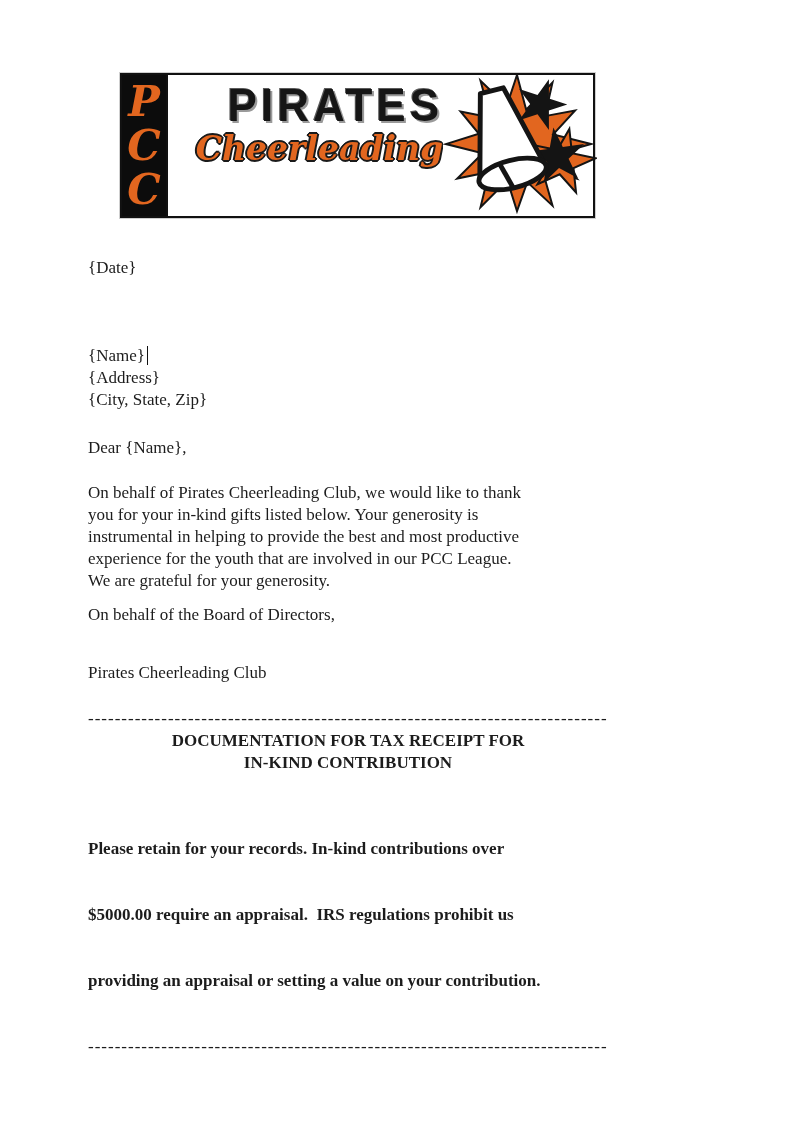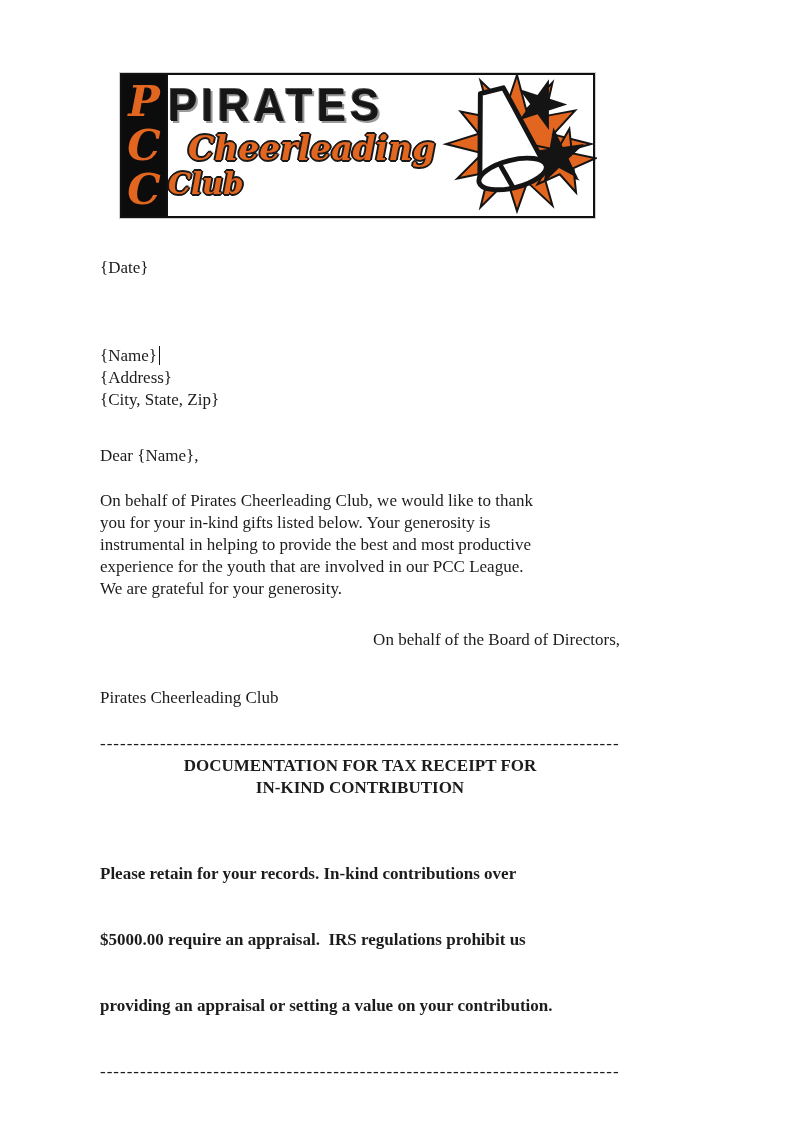--- a/index.html
+++ b/index.html
@@ -37,21 +37,21 @@
   .logo-left span {
     font-family: "DejaVu Serif", serif;
     font-style: italic;
     font-weight: bold;
     font-size: 42px;
     line-height: 44px;
     color: #e2661f;
   }
   .logo-center {
     flex: 1;
-    text-align: left;
+    text-align: right;
     padding-top: 4px;
     overflow: hidden;
   }
   .logo-title {
     font-family: "Liberation Sans", sans-serif;
     font-weight: bold;
     font-size: 44px;
     line-height: 52px;
     letter-spacing: 4px;
     color: #161616;
@@ -70,32 +70,32 @@
   .logo-sub2 { font-size: 29px; line-height: 34px; margin-top: -2px; }
   .logo-art {
     width: 150px;
     position: relative;
   }
   .logo-art svg { position: absolute; left: -6px; top: -2px; }
 
   
   .content {
     position: absolute;
-    left: 100px;
+    left: 88px;
     top: 257px;
     width: 520px;
     font-size: 17px;
     line-height: 22px;
   }
   .content div { min-height: 22px; }
   .addr-block { margin-top: 66px; }
-  .salutation { margin-top: 34px; }
+  .salutation { margin-top: 26px; }
   .body-para  { margin-top: 23px; }
   .grateful   { }
-  .board      { margin-top: 29px; text-align: right; }
+  .board      { margin-top: 12px; }
   .signature  { margin-top: 36px; }
   .divider {
     margin-top: 24px;
     white-space: nowrap;
     overflow: hidden;
     letter-spacing: 1px;
     color: #1c1c1c;
   }
   .divider2 { margin-top: 0; }
   .rx-heading {
@@ -124,21 +124,20 @@
 
   <div class="logo">
     <div class="logo-left">
       <span>P</span>
       <span>C</span>
       <span>C</span>
     </div>
     <div class="logo-center">
       <div class="logo-title">PIRATES</div>
       <div class="logo-script logo-sub1">Cheerleading</div>
-      <div class="logo-script logo-sub2">Club</div>
     </div>
     <div class="logo-art">
       <svg width="160" height="148" viewBox="0 0 160 150" xmlns="http://www.w3.org/2000/svg">
 
         <polygon fill="#e2661f" stroke="#141414" stroke-width="2" points="155,72 116.7,62.2 138.9,38 108.3,43.7 116,9.6 89.3,37.2 80,2 69.6,33.4 43,7.9 53.1,45.1 22.8,39 41.4,61.6 8,72 45.2,81.3 19.4,107 51.7,100.3 43,136.1 70.2,108.7 80,140 90.4,110.6 116,134.4 105.5,97.5 140.6,107 118.6,82.4"></polygon>
 
         <polygon fill="#141414" transform="translate(104,32) rotate(18) scale(27)" points="0,-1 0.225,-0.309 0.951,-0.309 0.363,0.118 0.588,0.809 0,0.382 -0.588,0.809 -0.363,0.118 -0.951,-0.309 -0.225,-0.309"></polygon>
 
         <polygon fill="#e2661f" stroke="#141414" stroke-width="0.06" transform="translate(126,90) rotate(12) scale(34)" points="0,-1 0.225,-0.309 0.951,-0.309 0.363,0.118 0.588,0.809 0,0.382 -0.588,0.809 -0.363,0.118 -0.951,-0.309 -0.225,-0.309"></polygon>
 

